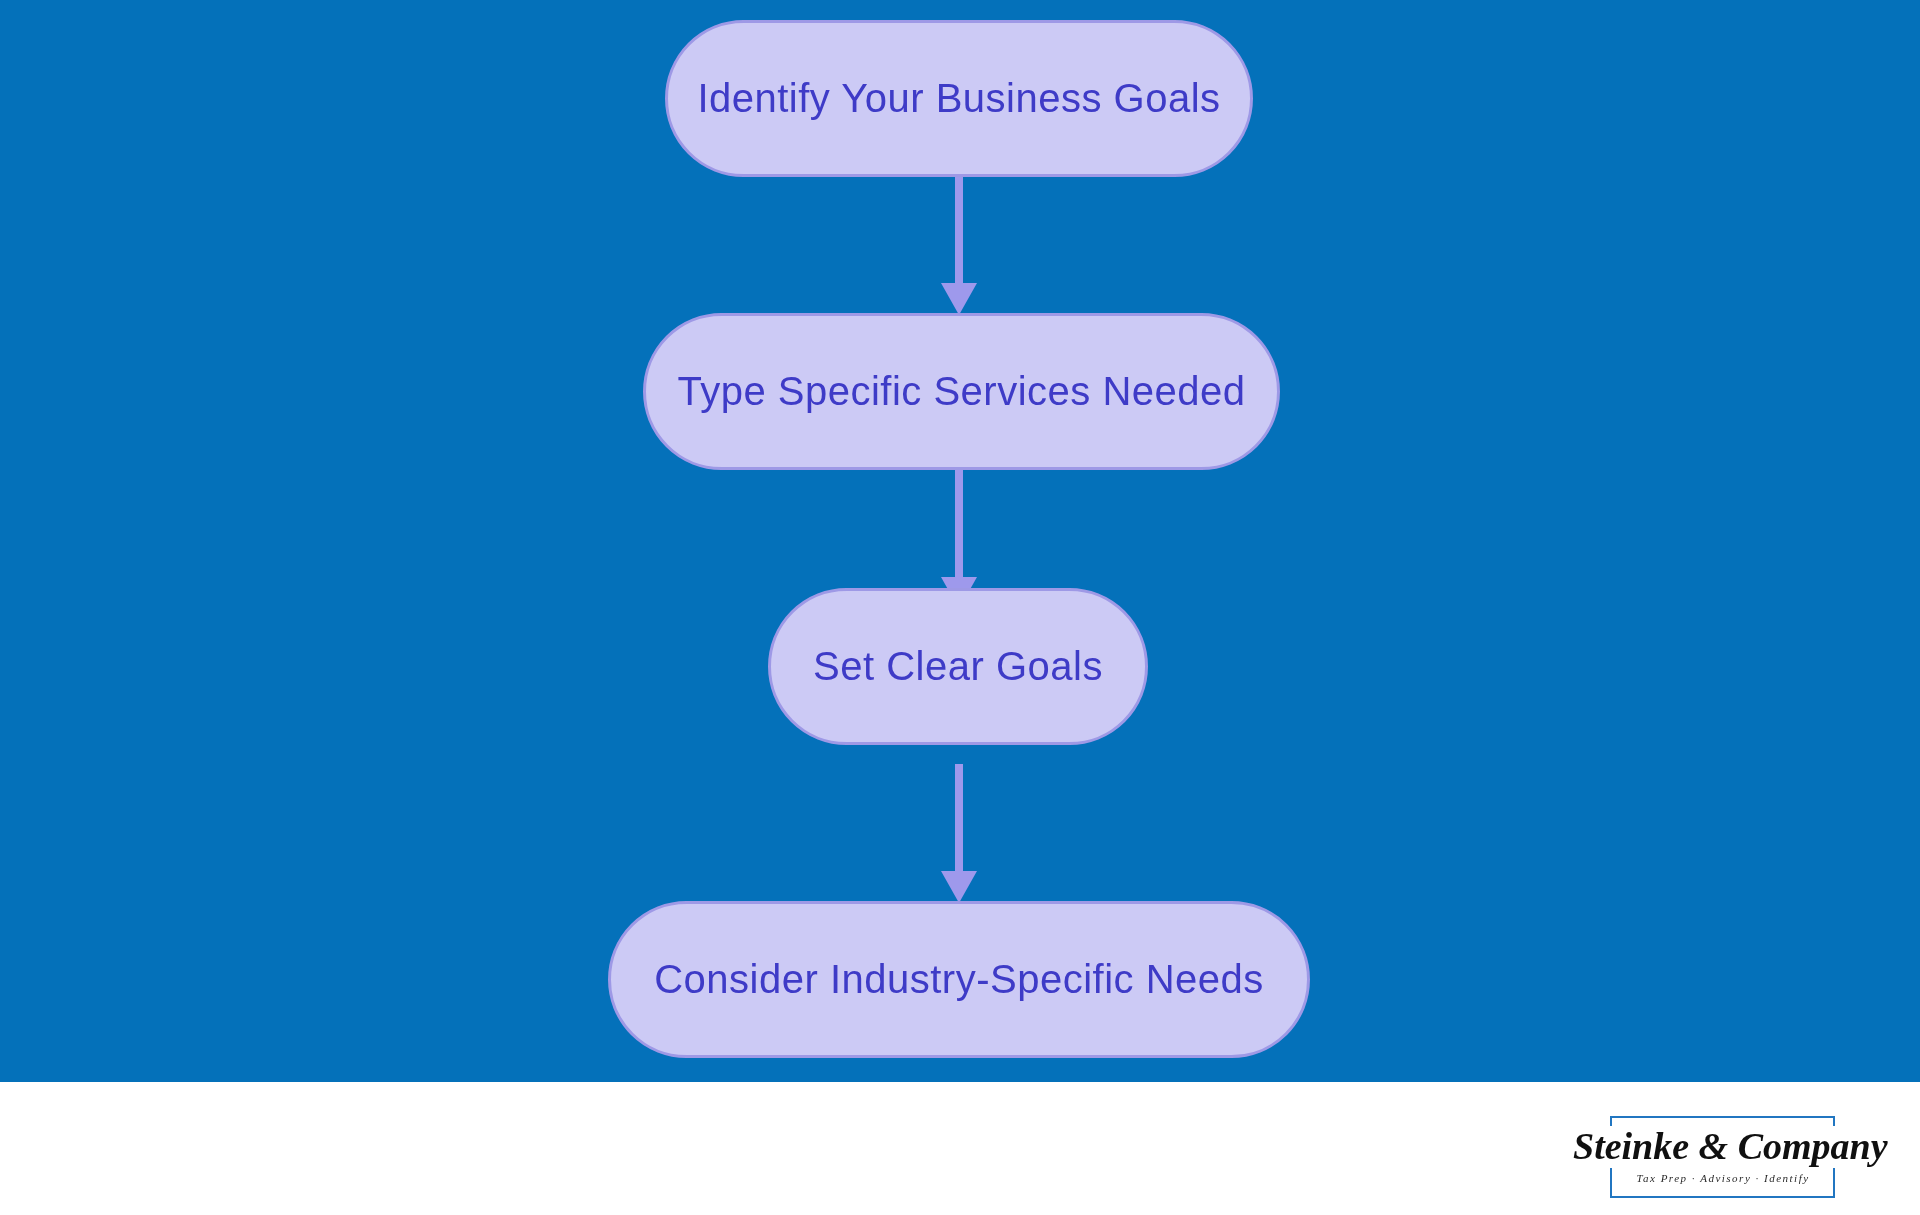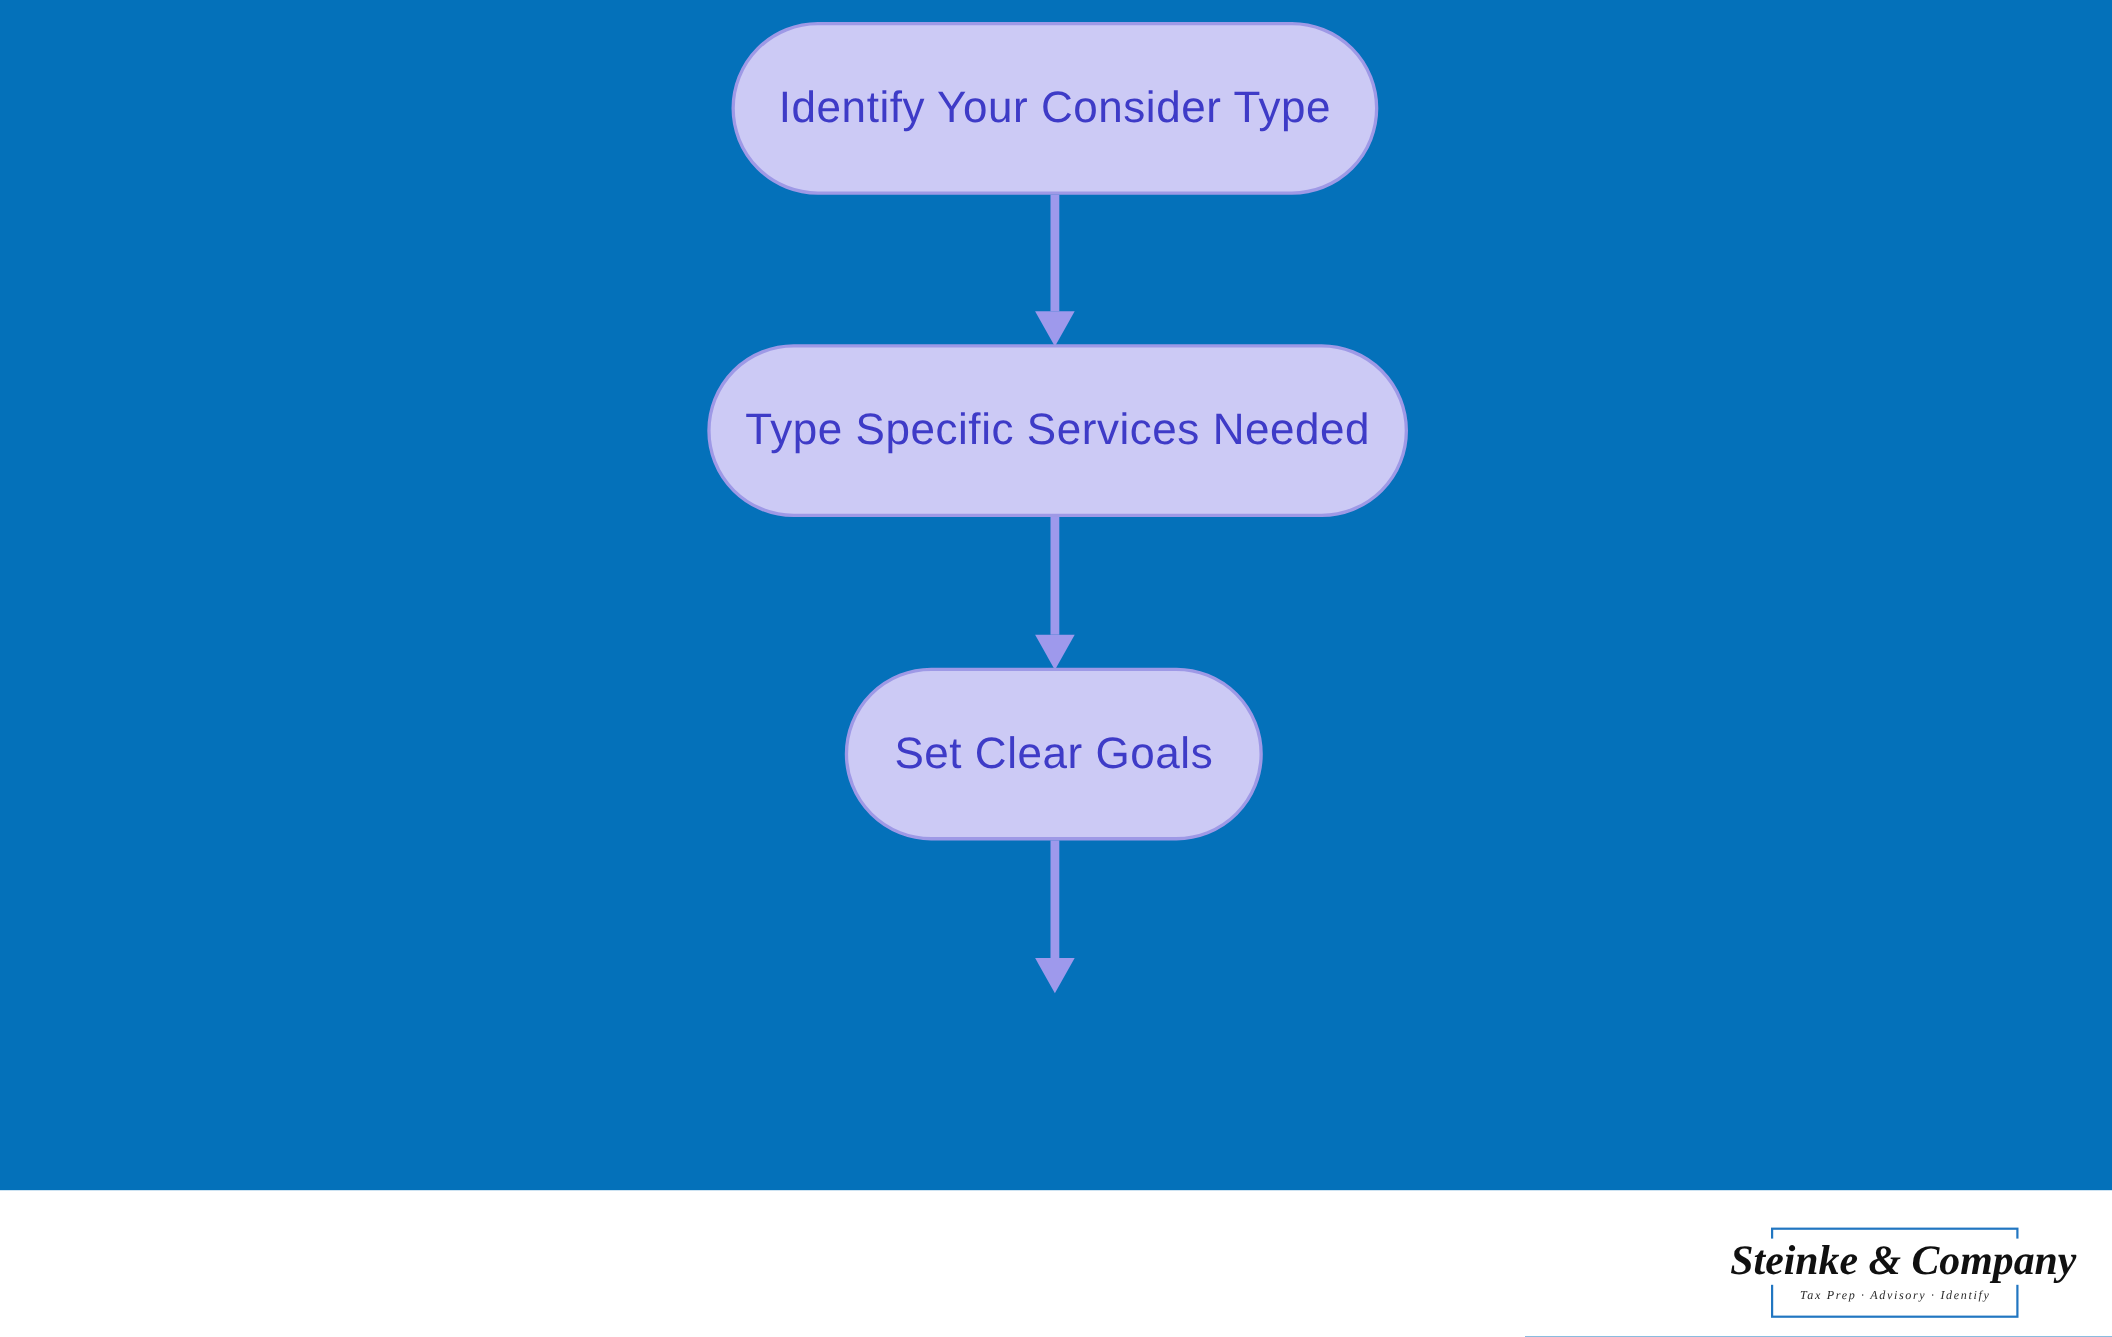--- a/index.html
+++ b/index.html
@@ -25,21 +25,21 @@
     align-items: center;
     justify-content: center;
     color: #3e3bc7;
     font-size: 40px;
     letter-spacing: 0.5px;
     box-sizing: border-box;
     text-align: center;
   }
   .node-1 { left: 665px; top: 20px;  width: 588px; height: 157px; }
   .node-2 { left: 643px; top: 313px; width: 637px; height: 157px; }
-  .node-3 { left: 768px; top: 607px; width: 380px; height: 157px; }
+  .node-3 { left: 768px; top: 588px; width: 380px; height: 157px; }
   .node-4 { left: 608px; top: 901px; width: 702px; height: 157px; }
 
   .arrow {
     position: absolute;
     left: 941px;
     width: 36px;
     display: flex;
     flex-direction: column;
     align-items: center;
   }
@@ -110,21 +110,21 @@
     color: #2a2a2a;
     white-space: nowrap;
   }
 </style>
 </head>
 <body>
 
 <div class="canvas">
 
   <div class="flow-node node-1">
-    <span>Identify Your Consider Type</span>
+    <span>Identify Your Business Goals</span>
   </div>
 
   <div class="arrow arrow-1">
     <div class="arrow-stem"></div>
     <div class="arrow-head"></div>
   </div>
 
   <div class="flow-node node-2">
     <span>Type Specific Services Needed</span>
   </div>
@@ -136,20 +136,23 @@
 
   <div class="flow-node node-3">
     <span>Set Clear Goals</span>
   </div>
 
   <div class="arrow arrow-3">
     <div class="arrow-stem"></div>
     <div class="arrow-head"></div>
   </div>
 
+  <div class="flow-node node-4">
+    <span>Consider Industry-Specific Needs</span>
+  </div>
 
   <div class="footer">
     <div class="logo">
       <div class="logo-box"></div>
       <div class="logo-brand">Steinke &amp; Company</div>
       <div class="logo-tagline">Tax Prep · Advisory · Identify</div>
     </div>
   </div>
 
 </div>

